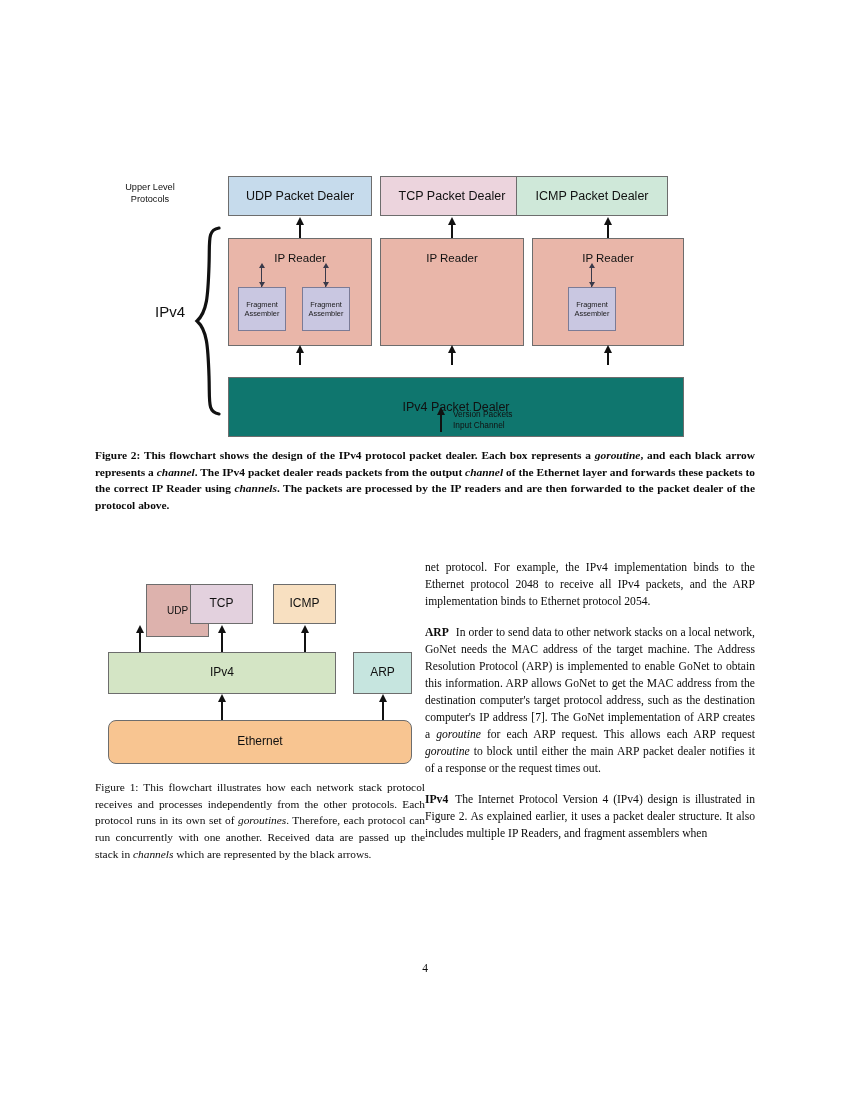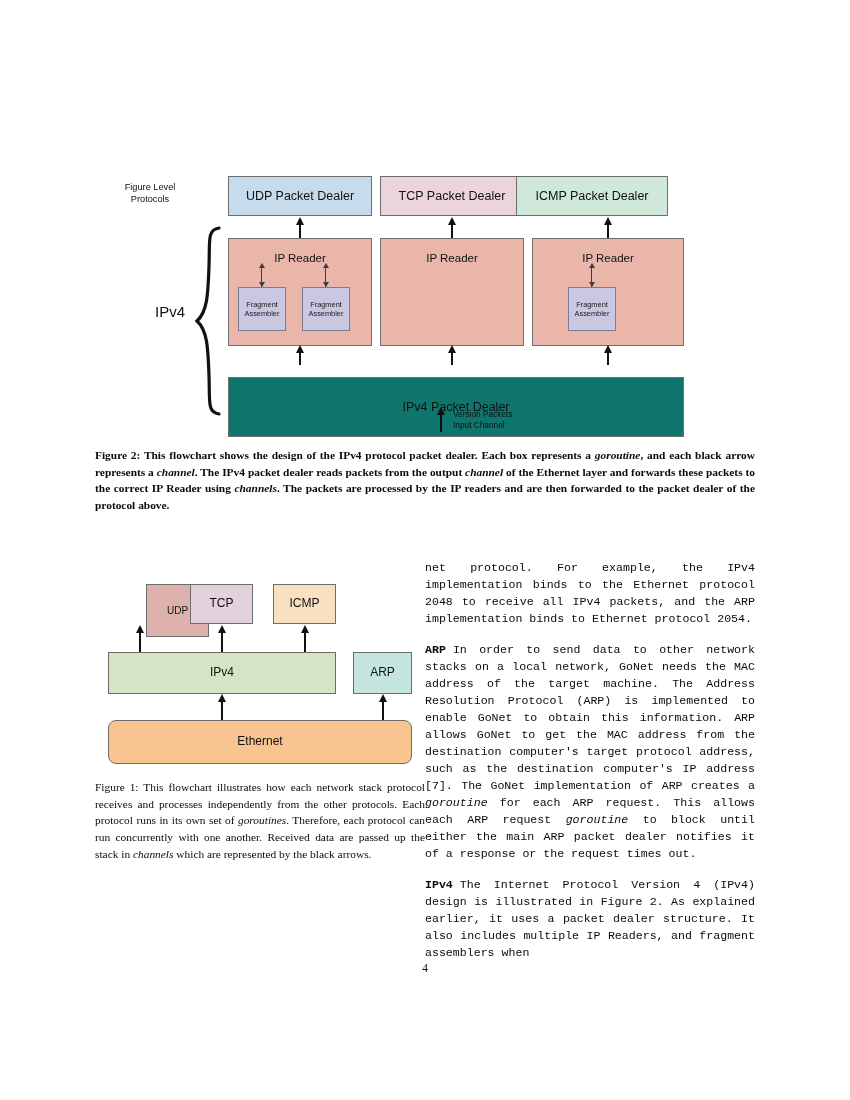--- a/index.html
+++ b/index.html
@@ -203,21 +203,21 @@
   #f1-ipv4 { left: 13px;  top: 82px;  width: 228px; height: 42px; background: #d4e5c5; font-size: 12px; }
   #f1-arp  { left: 258px; top: 82px;  width: 59px; height: 42px; background: #c6e5df; font-size: 12px; }
   #f1-eth  { left: 13px;  top: 150px; width: 304px; height: 44px; background: #f8c591; font-size: 12px; border-radius: 8px; }
 
   
   #right-column {
     position: absolute;
     left: 425px;
     top: 560px;
     width: 330px;
-    font-family: Liberation Mono, monospace;
+    font-family: Liberation Serif, serif;
     font-size: 11.6px;
     line-height: 1.465;
     text-align: justify;
     color: #0a0a0a;
   }
   #right-column p { margin: 0 0 11px 0; }
   #right-column p.sec { margin-top: 14px; }
   .runhead { font-weight: bold; }
   .runhead-gap { display: inline-block; width: 7px; }
 
@@ -236,21 +236,21 @@
   }
 </style>
 </head>
 <body>
 
 <div class="page">
 
   <div id="figure2-area">
 
     <div id="upper-level-label">
-      <span>Figure Level</span><br>
+      <span>Upper Level</span><br>
       <span>Protocols</span>
     </div>
 
     <div id="ipv4-brace-label">IPv4</div>
 
     <svg id="ipv4-brace" viewBox="0 0 30 190">
       <path d="M26 2 C14 4, 17 14, 16 40 C15 70, 14 86, 4 95 C14 104, 15 120, 16 150 C17 176, 14 186, 26 188" fill="none" stroke="#111" stroke-width="3.2" stroke-linecap="round"></path>
     </svg>
 
     <div class="fig-box dealer-top" id="udp-dealer">

